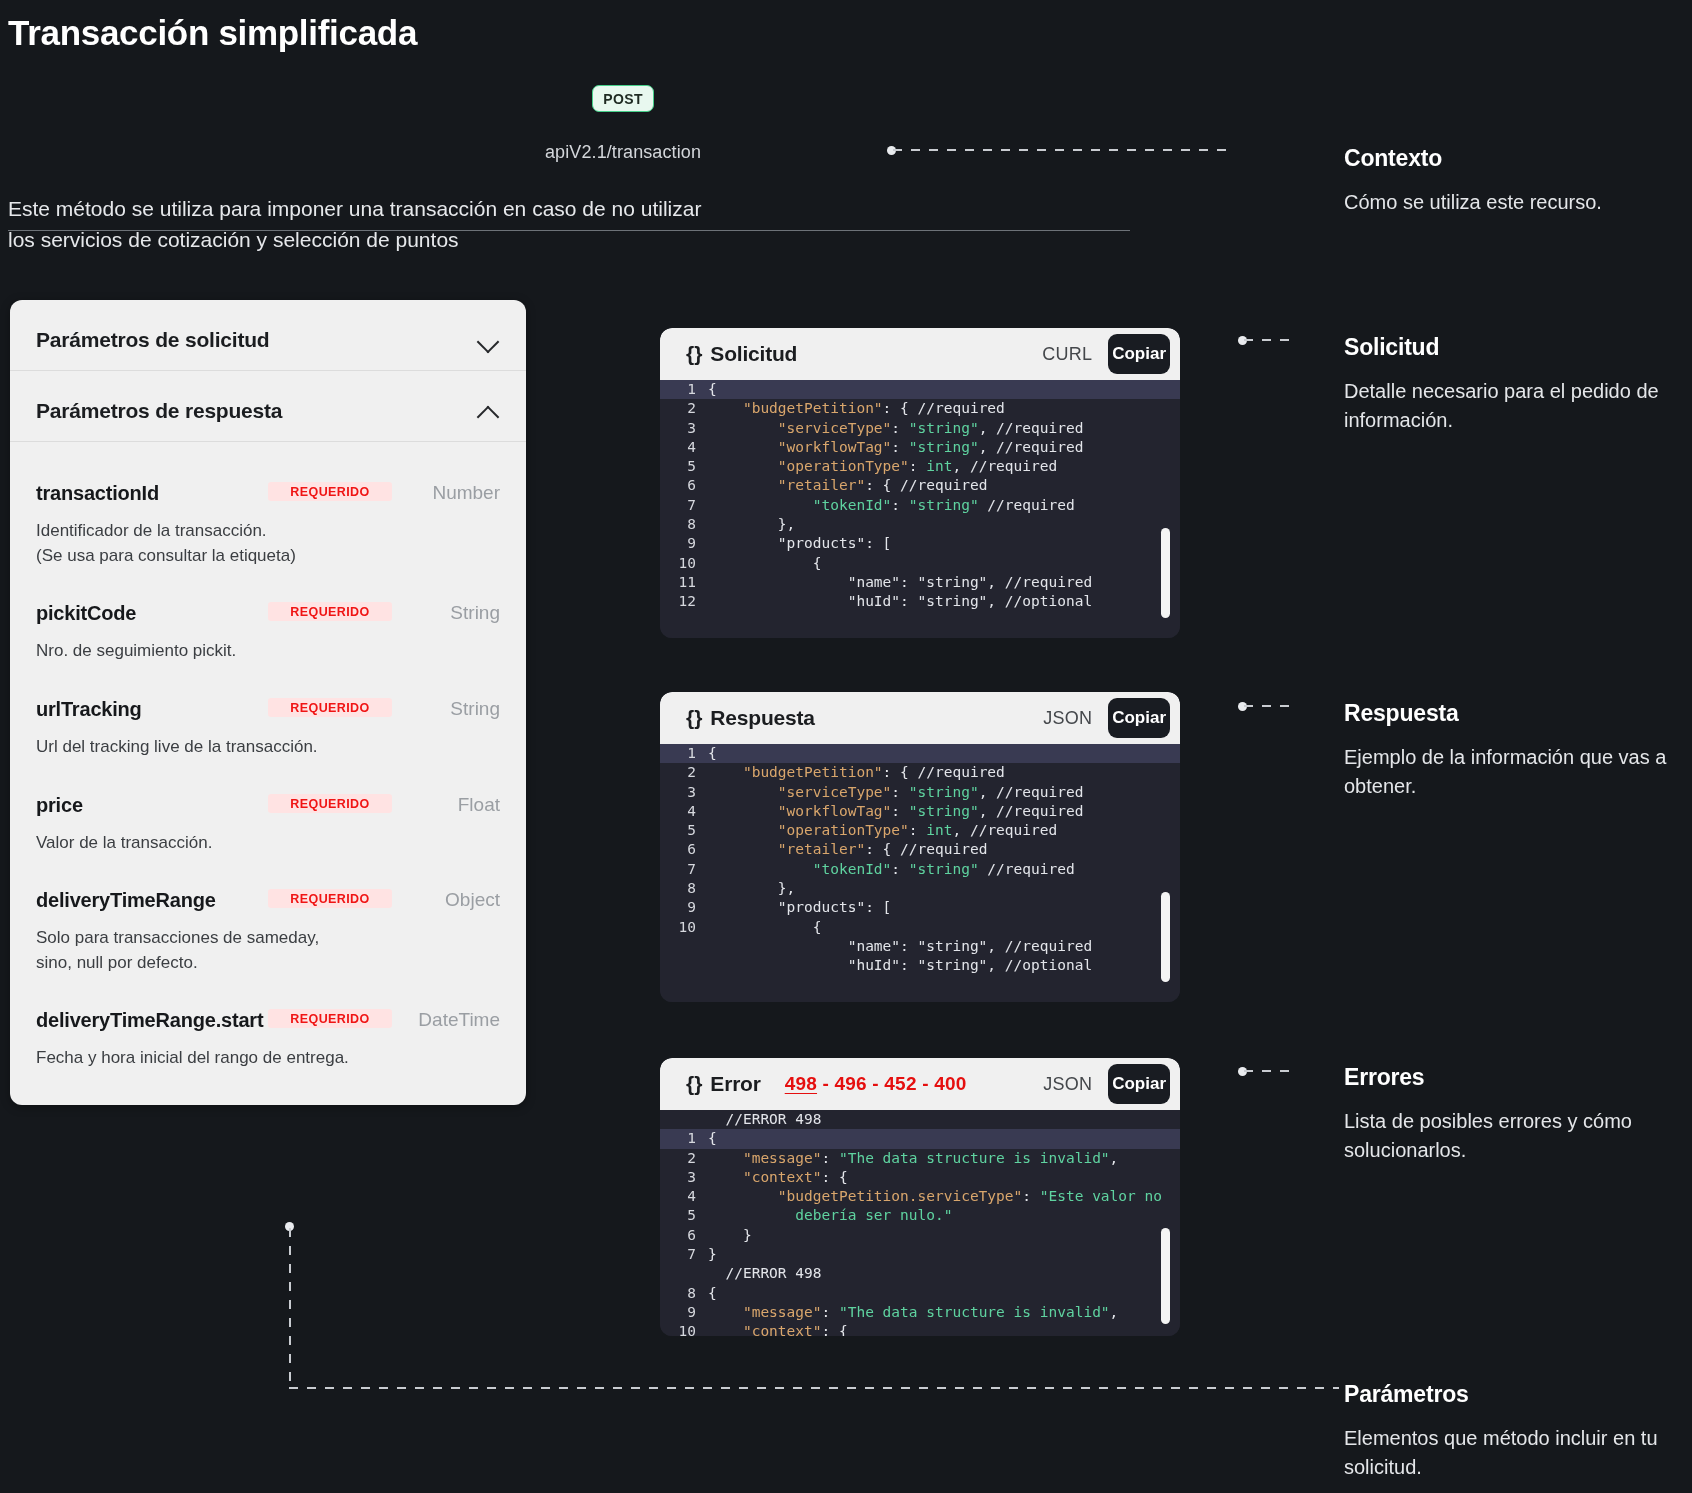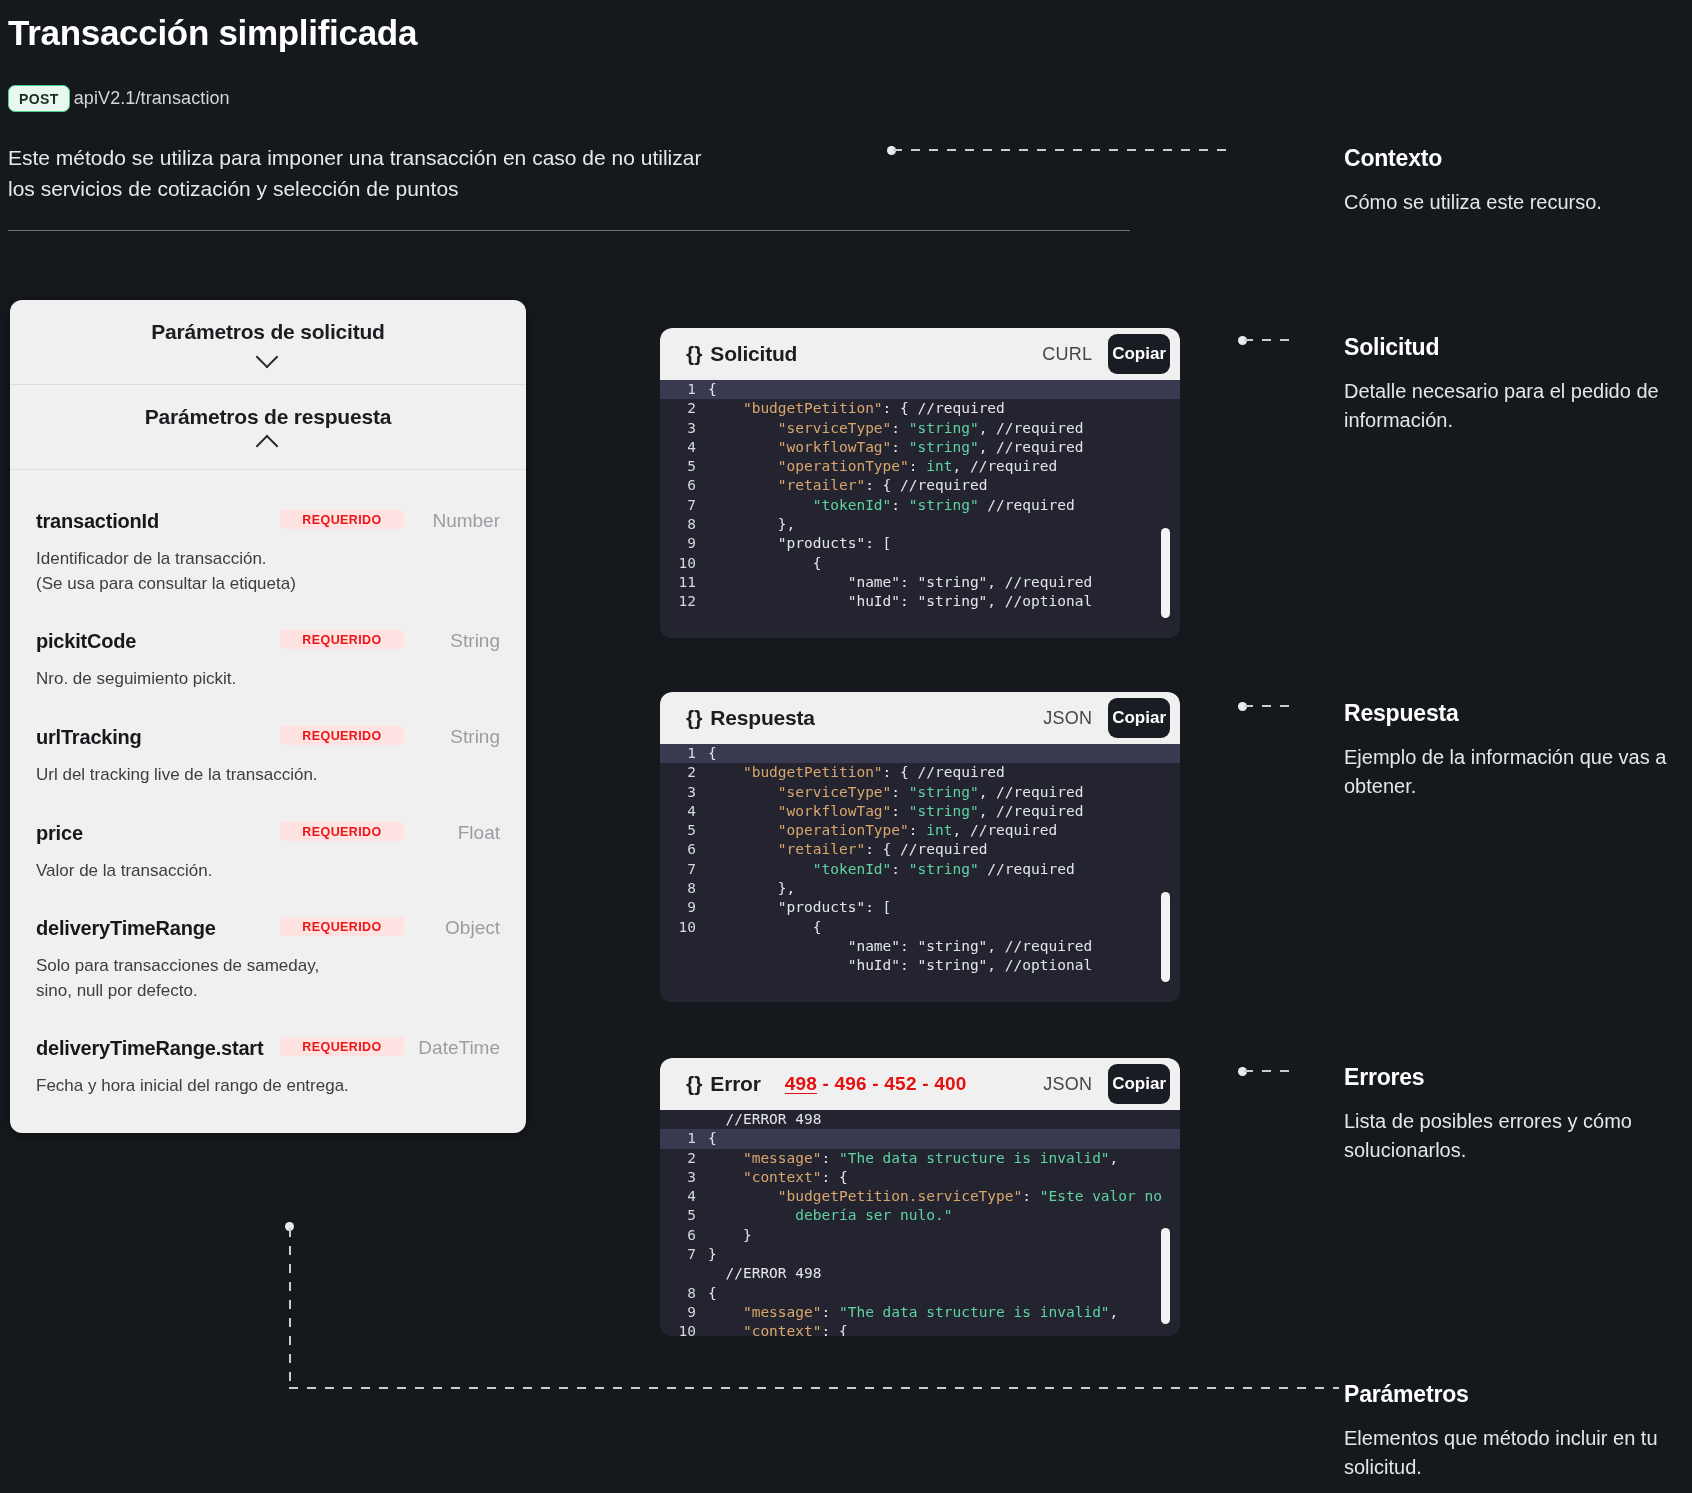--- a/index.html
+++ b/index.html
@@ -11,21 +11,21 @@
     overflow: hidden;
   }
   .page { position: relative; width: 1692px; height: 1493px; }
 
   
   .header { position: absolute; left: 8px; top: 14px; width: 1230px; }
   .page-title {
     font-size: 35px; font-weight: bold; color: #ffffff;
     letter-spacing: -0.3px; line-height: 1.1;
   }
-  .method-row { display: flex; align-items: center; gap: 4px; margin-top: 32px; }
+  .method-row { display: flex; align-items: center; gap: 30px; margin-top: 32px; flex-direction: column; }
   .method-badge {
     background: #e8f8ef; color: #1e2a22; border: 1.5px solid #46d08a;
     border-radius: 7px; padding: 5px 10px 4px;
     font-size: 14px; font-weight: bold; letter-spacing: .4px;
   }
   .endpoint { font-size: 18px; color: #d3d6da; letter-spacing: .1px; }
   .intro {
     margin-top: 30px; font-size: 21px; line-height: 1.5;
     color: #e6e8eb; max-width: 700px;
   }
@@ -35,23 +35,22 @@
   }
 
   
   .params-card {
     position: absolute; left: 10px; top: 300px; width: 516px;
     background: #f0f0f0; border-radius: 12px; overflow: hidden;
     box-shadow: 0 2px 10px rgba(0,0,0,.35);
   }
   .accordion-head {
     display: flex; align-items: center; justify-content: space-between;
-    padding: 20px 26px 18px; border-bottom: 1px solid #dcdcdc;
+    padding: 28px 26px 18px; border-bottom: 1px solid #dcdcdc;
     cursor: pointer;
-    flex-direction: column;
   }
   .accordion-head .title {
     font-size: 21px; font-weight: bold; color: #1b1d20; letter-spacing: -.2px;
   }
   .chev { width: 22px; height: 22px; position: relative; }
   .chev::before {
     content: ""; position: absolute; left: 2px; top: 5px;
     width: 14px; height: 14px;
     border-right: 2.4px solid #26282b; border-bottom: 2.4px solid #26282b;
     transform: rotate(45deg);
@@ -66,21 +65,21 @@
     flex: 1 1 auto; letter-spacing: -.2px;
   }
   .req-badge {
     background: #ffe3e3; color: #f01515;
     font-size: 12.5px; font-weight: bold; letter-spacing: .4px;
     padding: 3px 5px 2px; border-radius: 3px;
     width: 124px; text-align: center; flex: 0 0 auto;
   }
   .param-type {
     font-size: 19px; color: #9a9ea3; width: 96px;
-    text-align: right; flex: 0 0 auto;
+    text-align: right; flex: 0 0 auto; margin-left: 12px;
   }
   .param-desc {
     margin-top: 14px; font-size: 17px; line-height: 1.45; color: #3b3e42;
     white-space: pre-line;
   }
 
   
   .code-panel {
     position: absolute; width: 520px;
     border-radius: 12px; overflow: hidden;

